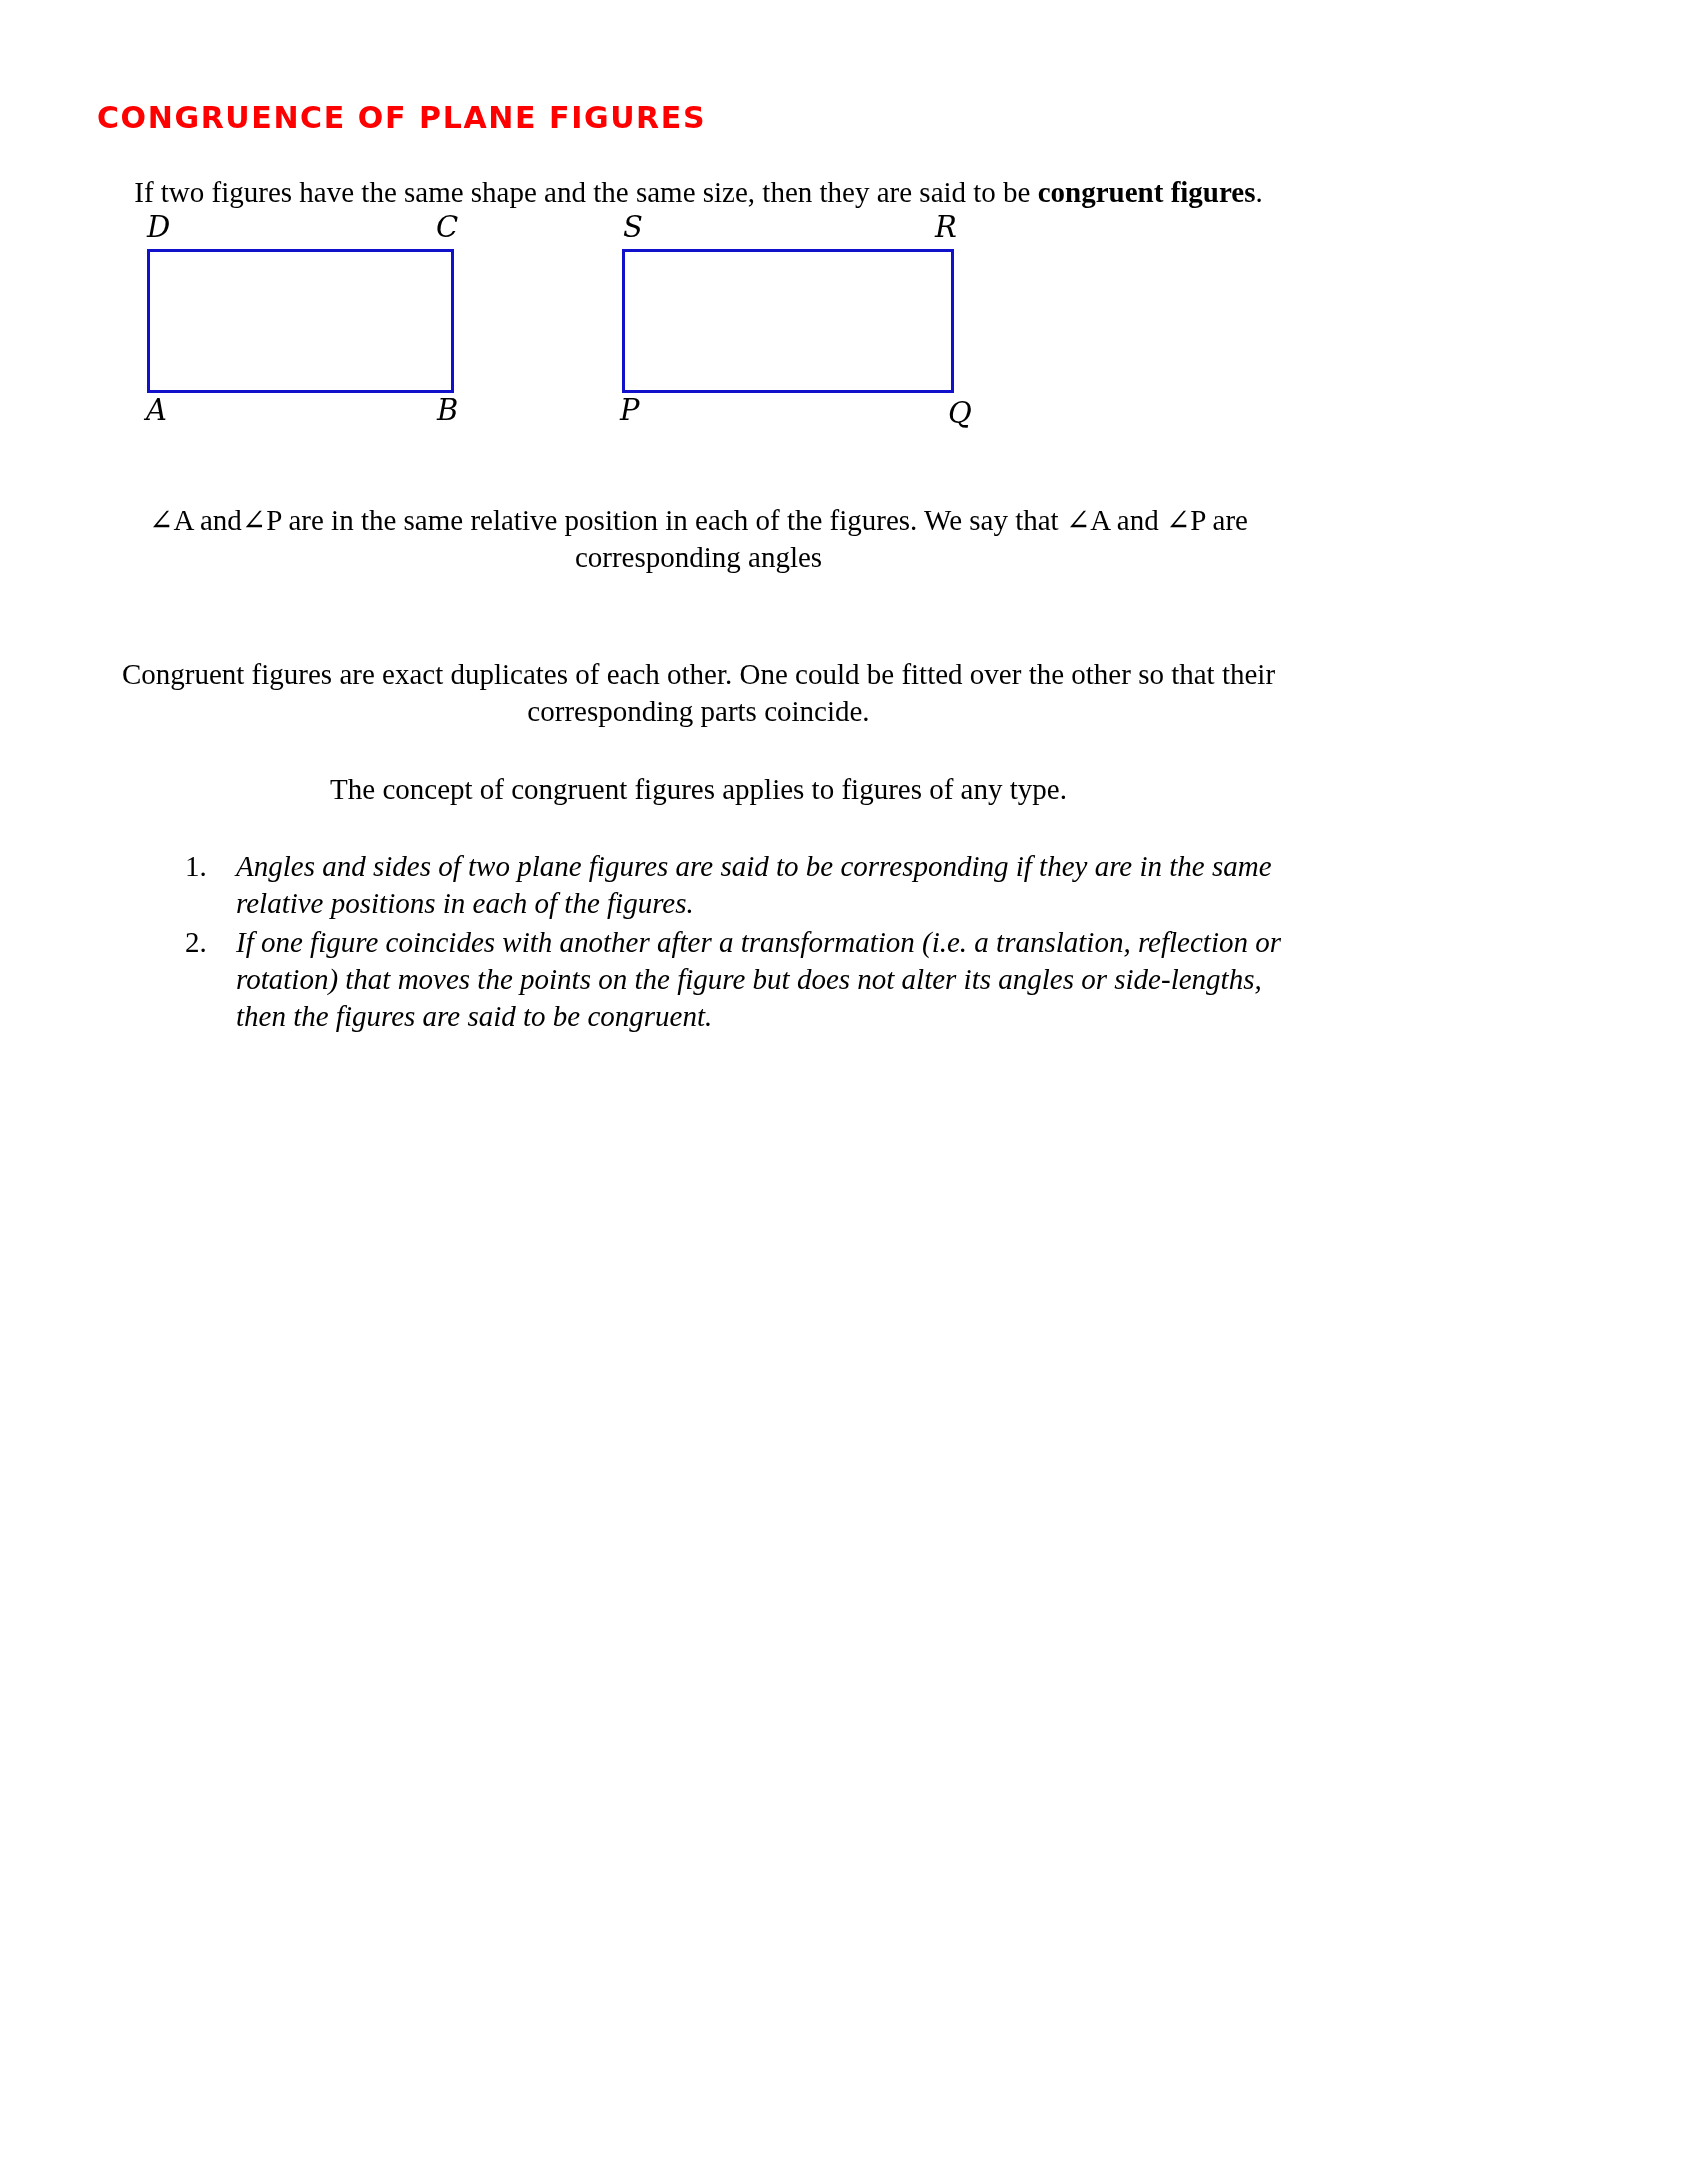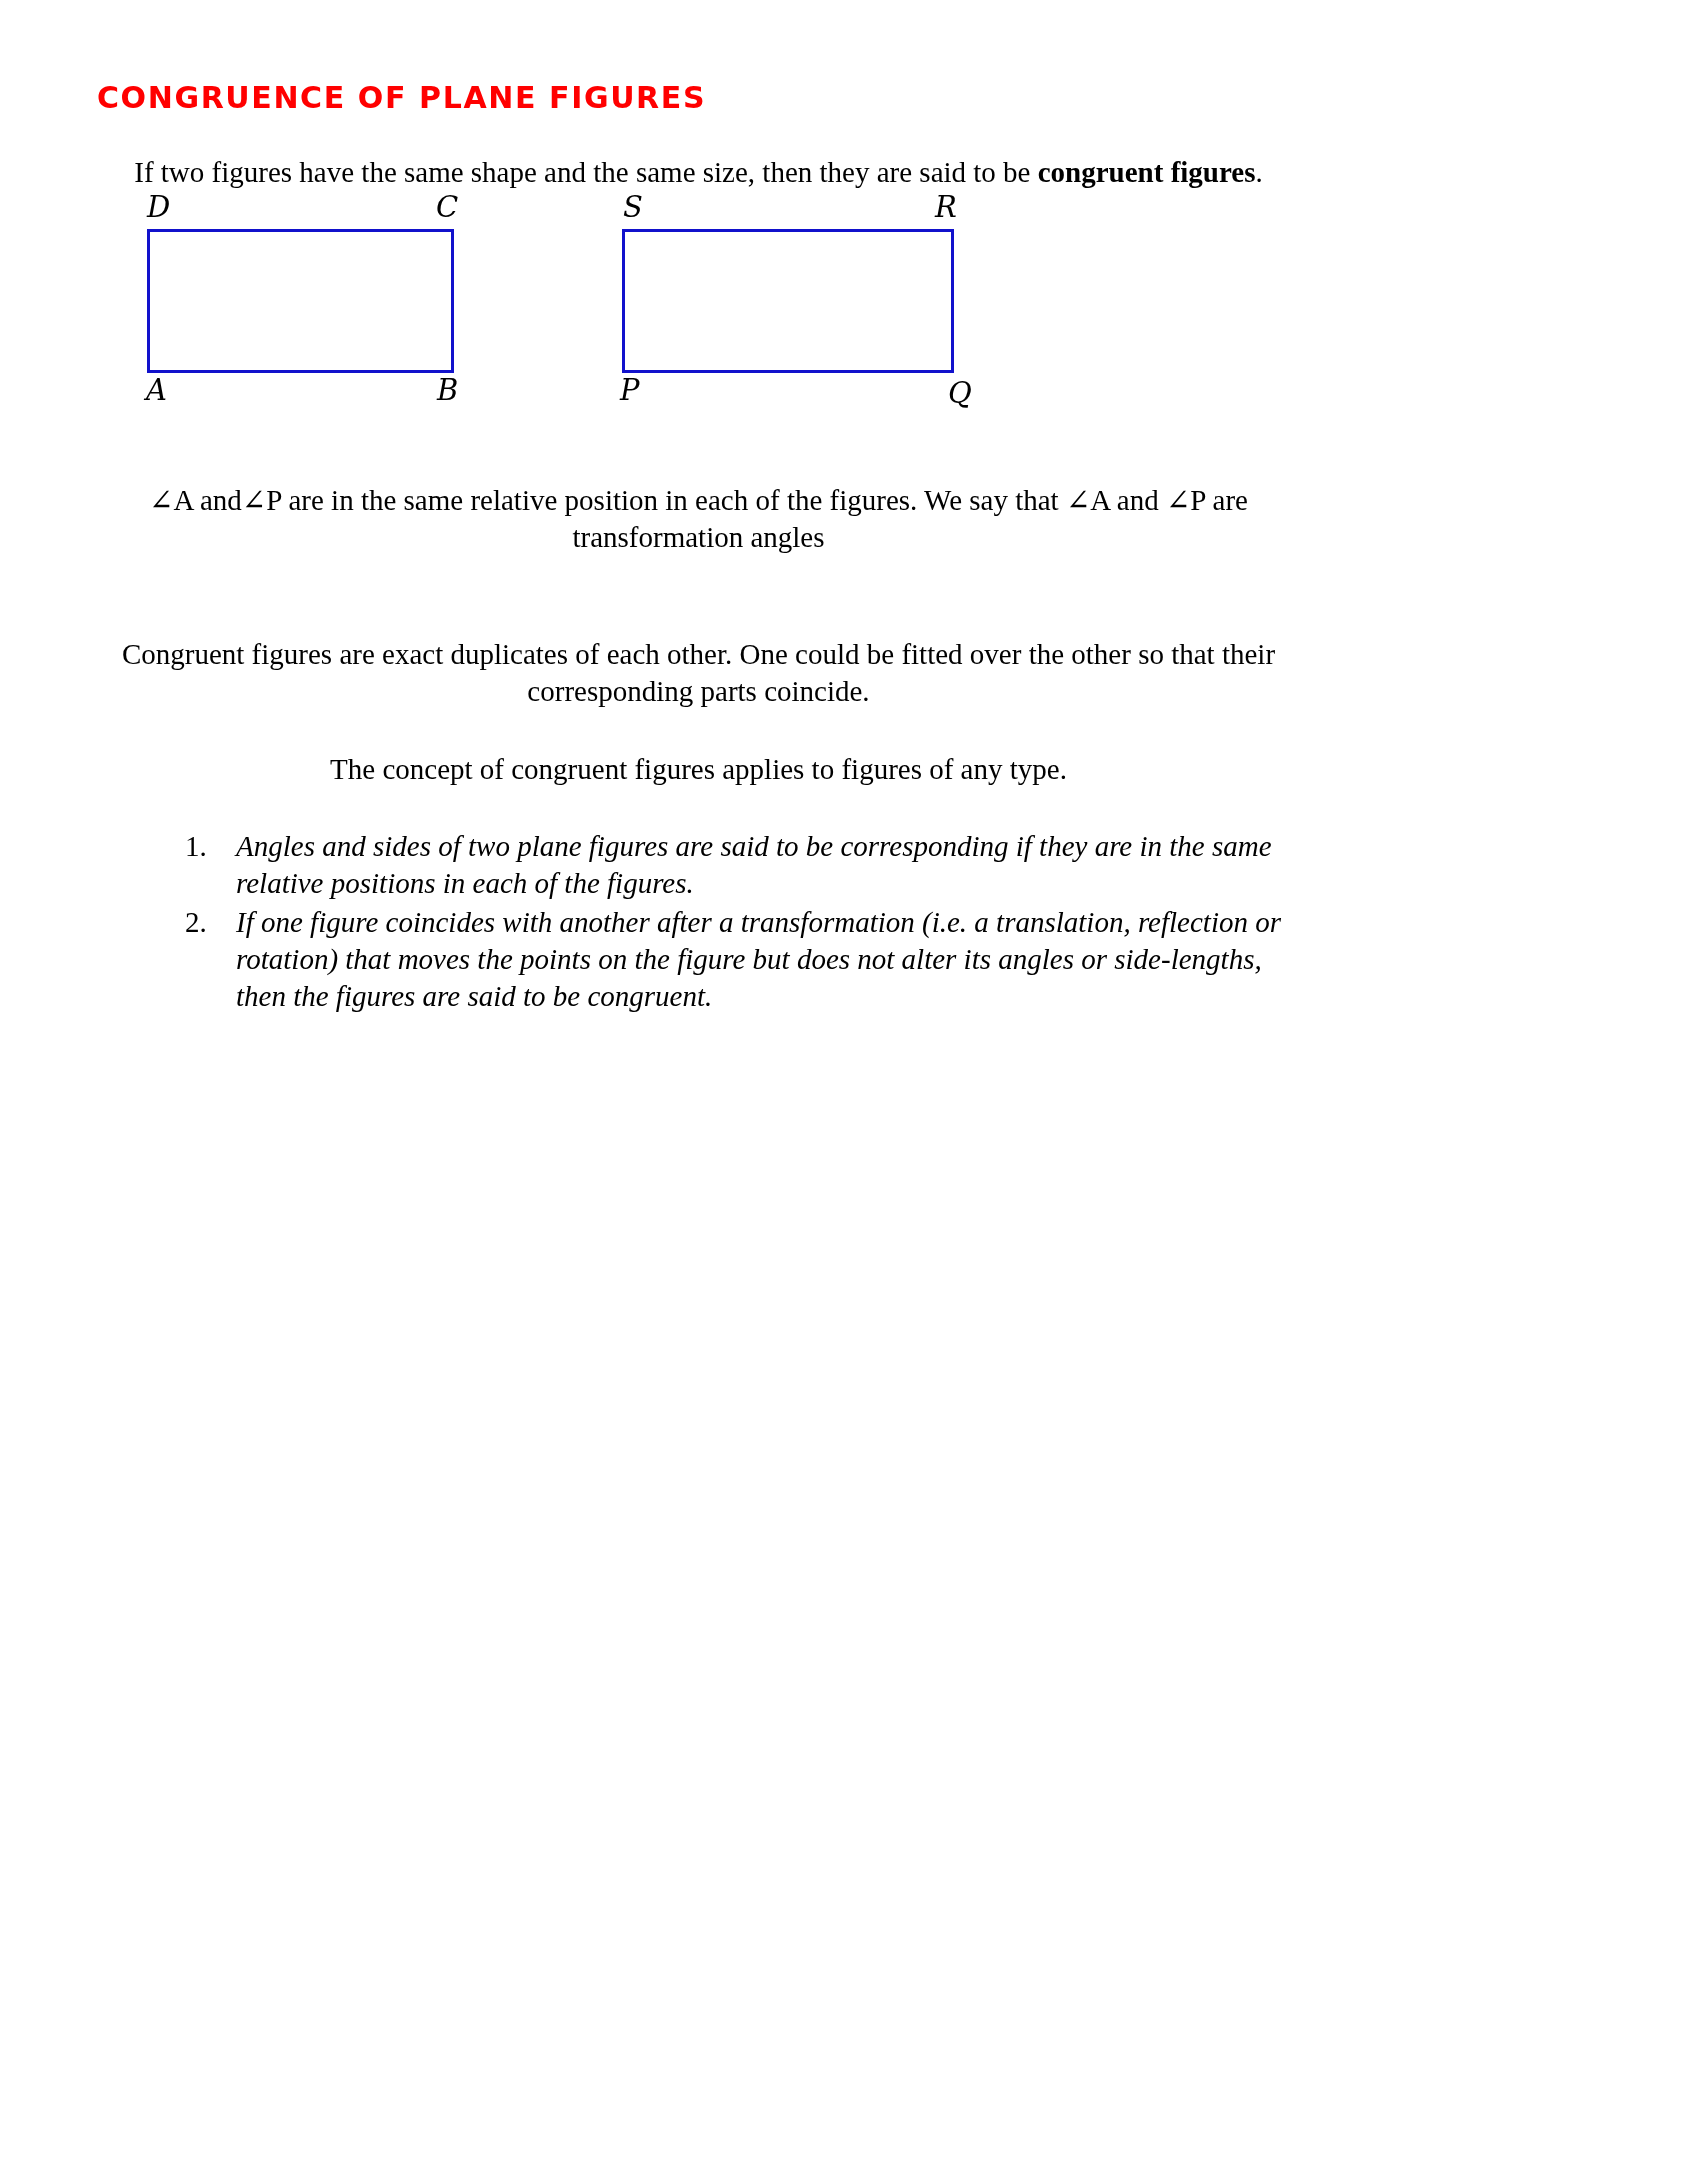--- a/index.html
+++ b/index.html
@@ -20,21 +20,21 @@
     position: absolute;
     left: 0;
     top: 0;
     width: 1683px;
     height: 2178px;
   }
 
   .content {
     position: absolute;
     left: 97px;
-    top: 81px;
+    top: 101px;
     width: 1203px;
   }
 
   
   .doc-title {
     font-family: "DejaVu Sans", "Liberation Sans", sans-serif;
     font-weight: bold;
     font-size: 30px;
     letter-spacing: 1.6px;
     color: #FF0000;
@@ -137,21 +137,21 @@
       <span class="vertex-label" id="label-R">R</span>
       <span class="vertex-label" id="label-P">P</span>
       <span class="vertex-label" id="label-Q">Q</span>
     </div>
 
     <div class="gap-lg"></div>
 
 
     <div class="gap-md"></div>
 
-    <p class="para">∠A and∠P are in the same relative position in each of the figures. We say that ∠A and ∠P are transformation angles</p>
+    <p class="para">∠A and∠P are in the same relative position in each of the figures. We say that ∠A and ∠P are corresponding angles</p>
 
     <div class="gap-md"></div>
 
 
     <div class="gap-md"></div>
 
     <p class="para">Congruent figures are exact duplicates of each other.  One could be fitted over the other so that their corresponding parts coincide.</p>
 
     <div class="gap-md"></div>
 

